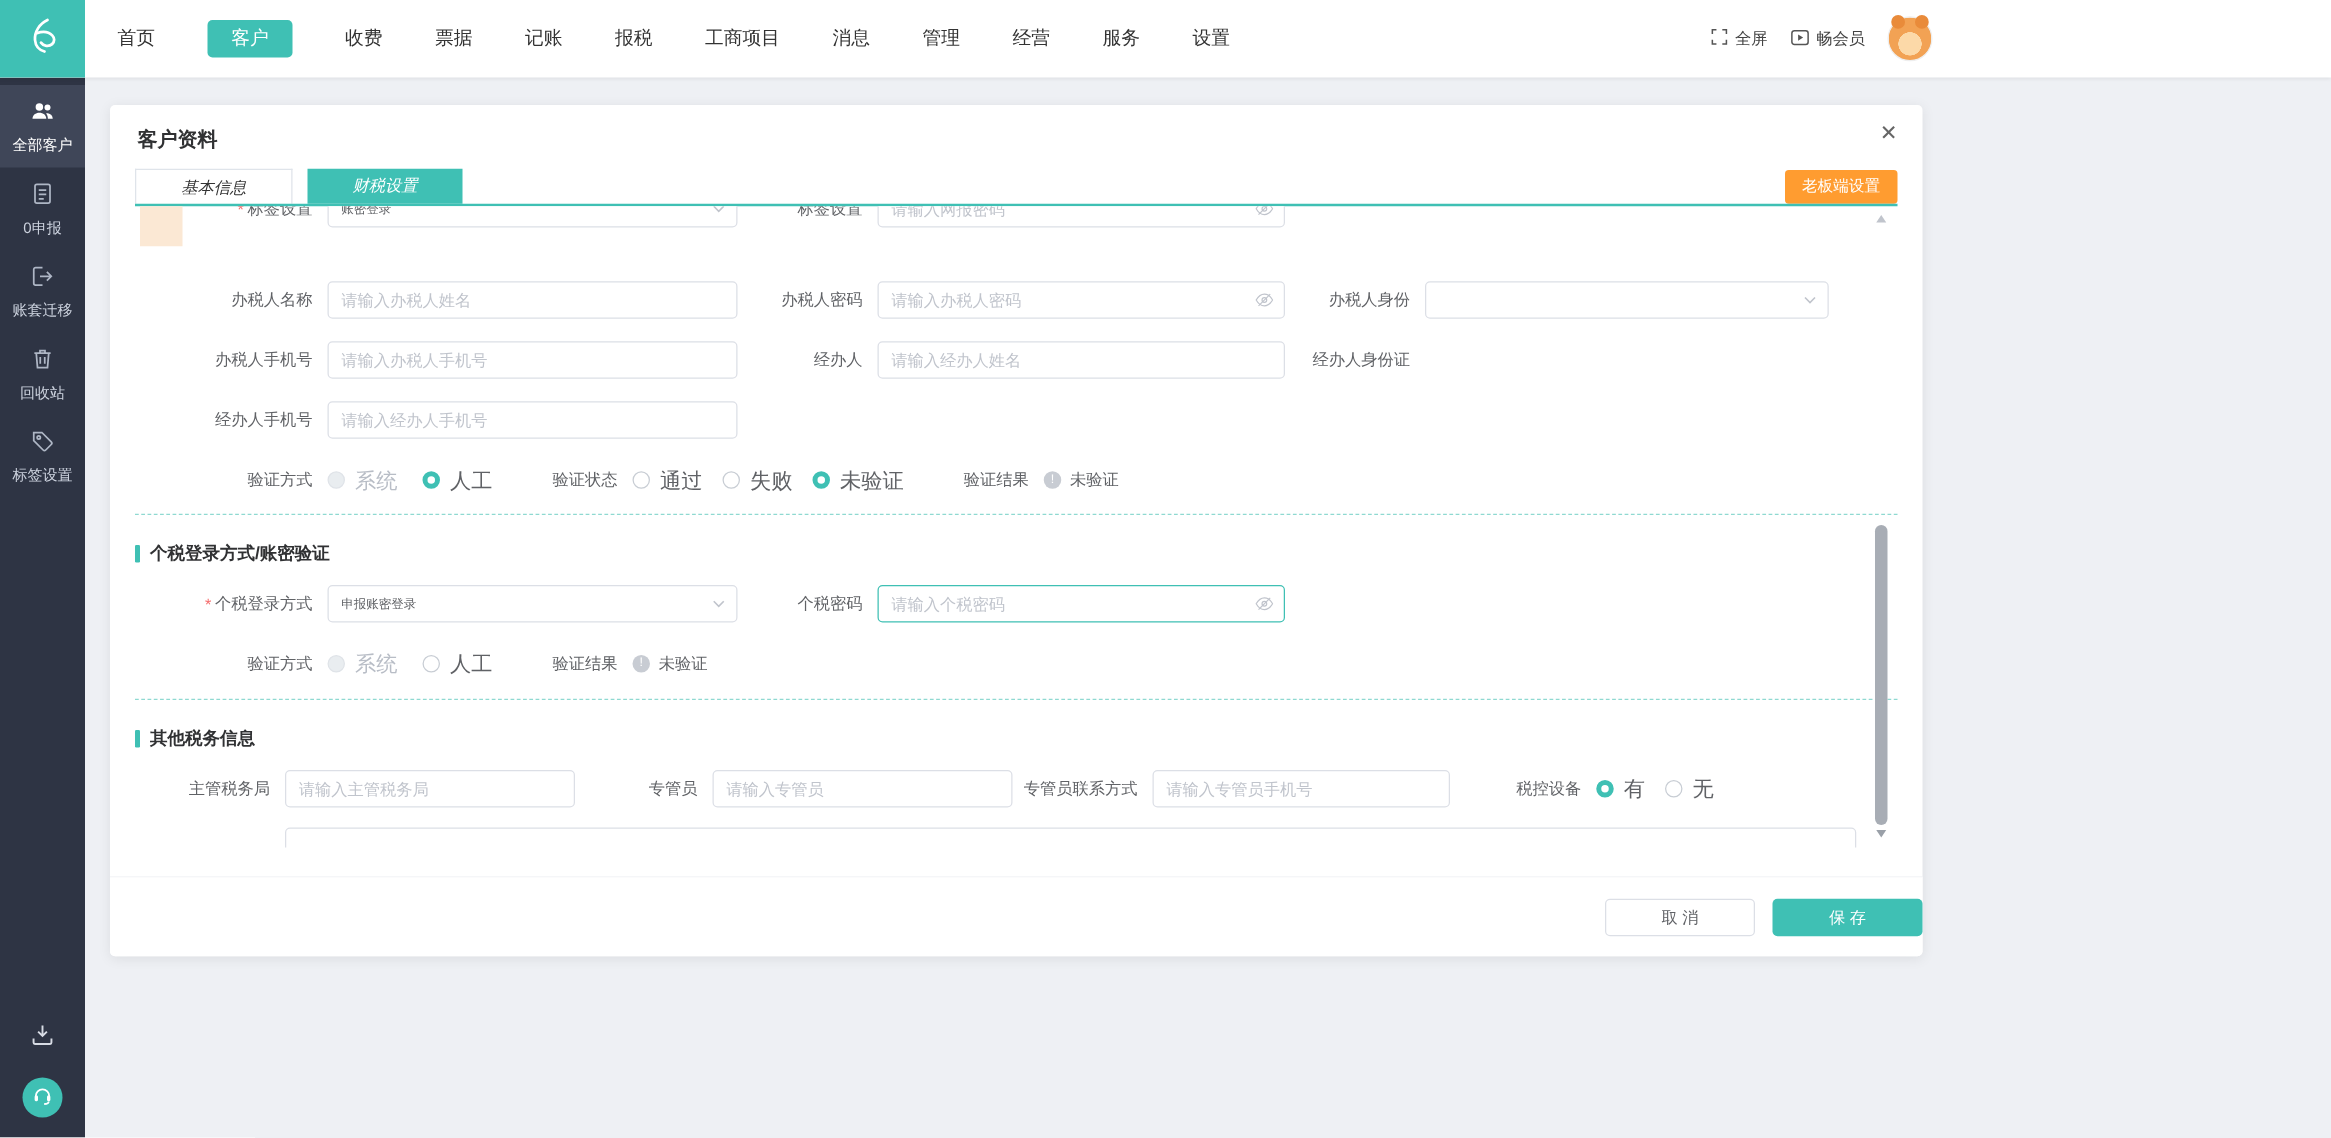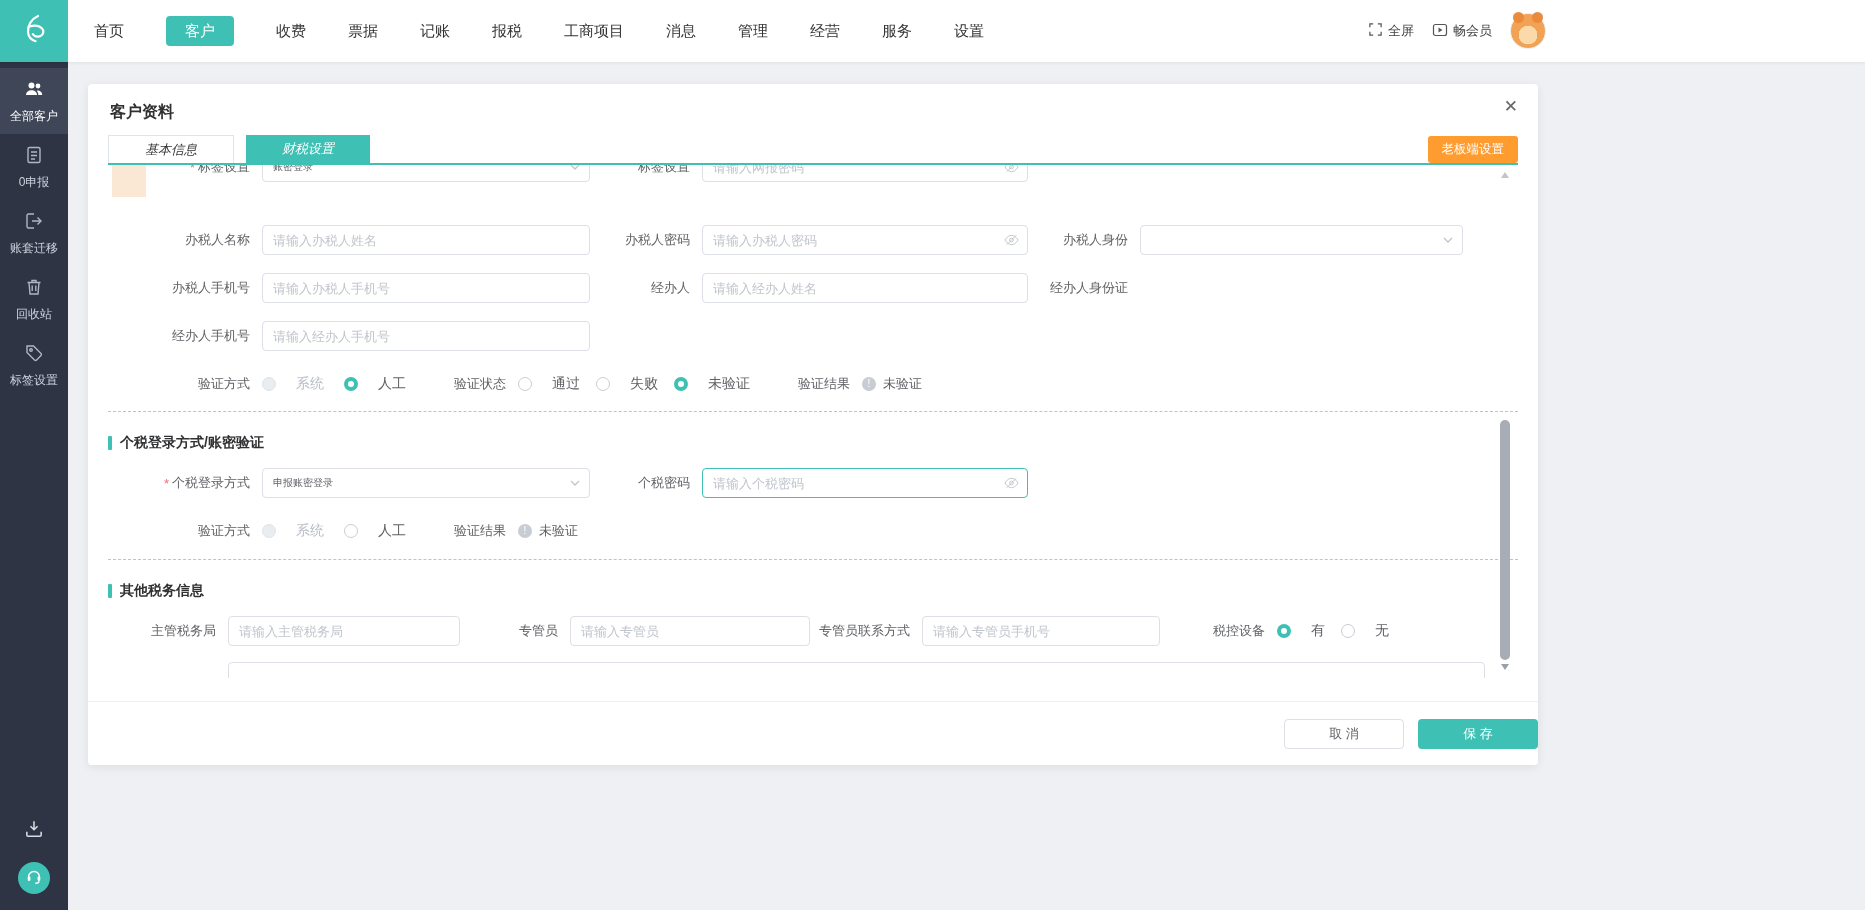--- a/index.html
+++ b/index.html
@@ -71,21 +71,21 @@
   .finput{height:30px;border:1px solid var(--bd);border-radius:4px;background:#fff;position:relative;
     display:flex;align-items:center;padding:0 28px 0 10px;}
   .finput.focused{border-color:var(--teal);}
   .finput input{flex:1;min-width:0;border:none;outline:none;background:transparent;
     font-family:inherit;font-size:13px;color:var(--label);}
   .finput input::placeholder{color:var(--ph);}
   .finput .val{font-size:10px;color:var(--label);}
   .suffix{position:absolute;right:8px;top:50%;transform:translateY(-50%);display:flex;align-items:center;cursor:pointer;}
   
   .rgroup{display:flex;align-items:center;gap:20px;}
-  .radio{display:flex;align-items:center;gap:20px;font-size:14px;color:var(--label);cursor:pointer;}
+  .radio{display:flex;align-items:center;gap:8px;font-size:17px;color:var(--label);cursor:pointer;}
   .radio.disabled{color:#b8bdc6;}
   .dot{width:14px;height:14px;border-radius:50%;border:1px solid #c8cdd4;background:#fff;flex:0 0 14px;}
   .dot.selected{border:4px solid var(--teal);}
   .dot.disabled{background:#e9edf0;border-color:#dfe3e8;}
   .result{display:flex;align-items:center;gap:7px;font-size:13px;color:var(--label);}
   .info{width:14px;height:14px;border-radius:50%;background:#c8ccd3;color:#fff;font-size:10px;
     display:flex;align-items:center;justify-content:center;line-height:1;}
   
   .dash{margin-top:12px;border-top:1px dashed var(--teal-soft);height:0;}
   .dash.d2{margin-top:13px;}

